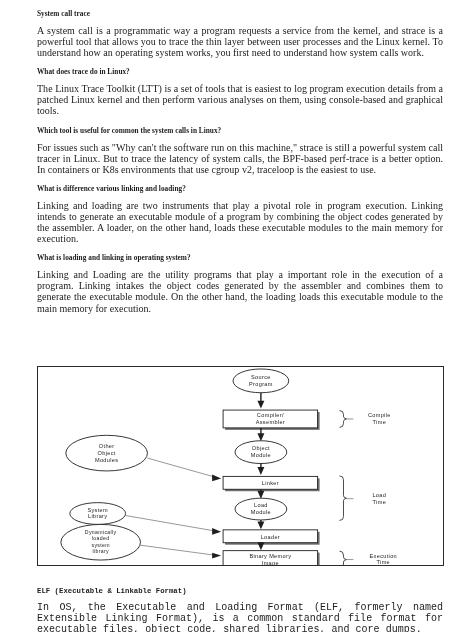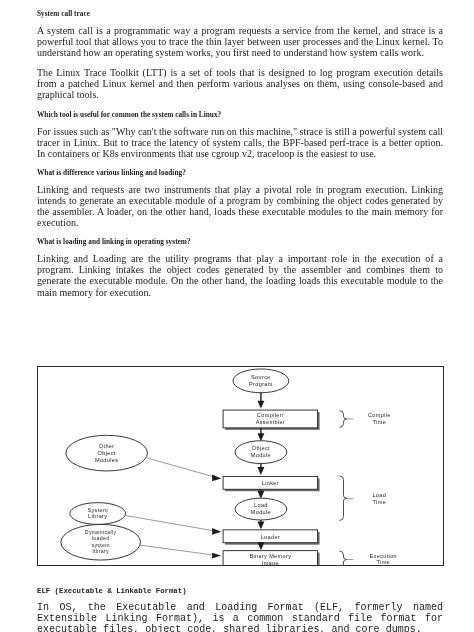--- a/index.html
+++ b/index.html
@@ -109,27 +109,28 @@
 </head>
 <body>
 
 <div class="page">
 
   <div class="content">
 
     <h3 class="heading">System call trace</h3>
     <p class="para">A system call is a programmatic way a program requests a service from the kernel, and strace is a powerful tool that allows you to trace the thin layer between user processes and the Linux kernel. To understand how an operating system works, you first need to understand how system calls work.</p>
 
-    <p class="para">The Linux Trace Toolkit (LTT) is a set of tools that is designed to log program execution details from a patched Linux kernel and then perform various analyses on them, using console-based and graphical tools.</p>
+    <h3 class="heading">What does trace do in Linux?</h3>
+    <p class="para">The Linux Trace Toolkit (LTT) is a set of tools that is easiest to log program execution details from a patched Linux kernel and then perform various analyses on them, using console-based and graphical tools.</p>
 
     <h3 class="heading">Which tool is useful for common the system calls in Linux?</h3>
     <p class="para gap-extra">For issues such as "Why can't the software run on this machine," strace is still a powerful system call tracer in Linux. But to trace the latency of system calls, the BPF-based perf-trace is a better option. In containers or K8s environments that use cgroup v2, traceloop is the easiest to use.</p>
 
     <h3 class="heading">What is difference various linking and loading?</h3>
-    <p class="para">Linking and requests are two instruments that play a pivotal role in program execution. Linking intends to generate an executable module of a program by combining the object codes generated by the assembler. A loader, on the other hand, loads these executable modules to the main memory for execution.</p>
+    <p class="para">Linking and loading are two instruments that play a pivotal role in program execution. Linking intends to generate an executable module of a program by combining the object codes generated by the assembler. A loader, on the other hand, loads these executable modules to the main memory for execution.</p>
 
     <h3 class="heading">What is loading and linking in operating system?</h3>
     <p class="para">Linking and Loading are the utility programs that play a important role in the execution of a program. Linking intakes the object codes generated by the assembler and combines them to generate the executable module. On the other hand, the loading loads this executable module to the main memory for execution.</p>
 
   </div>
 
   <div class="diagram-frame">
     <svg viewBox="0 0 407 200" preserveAspectRatio="none">
 
       <g>

